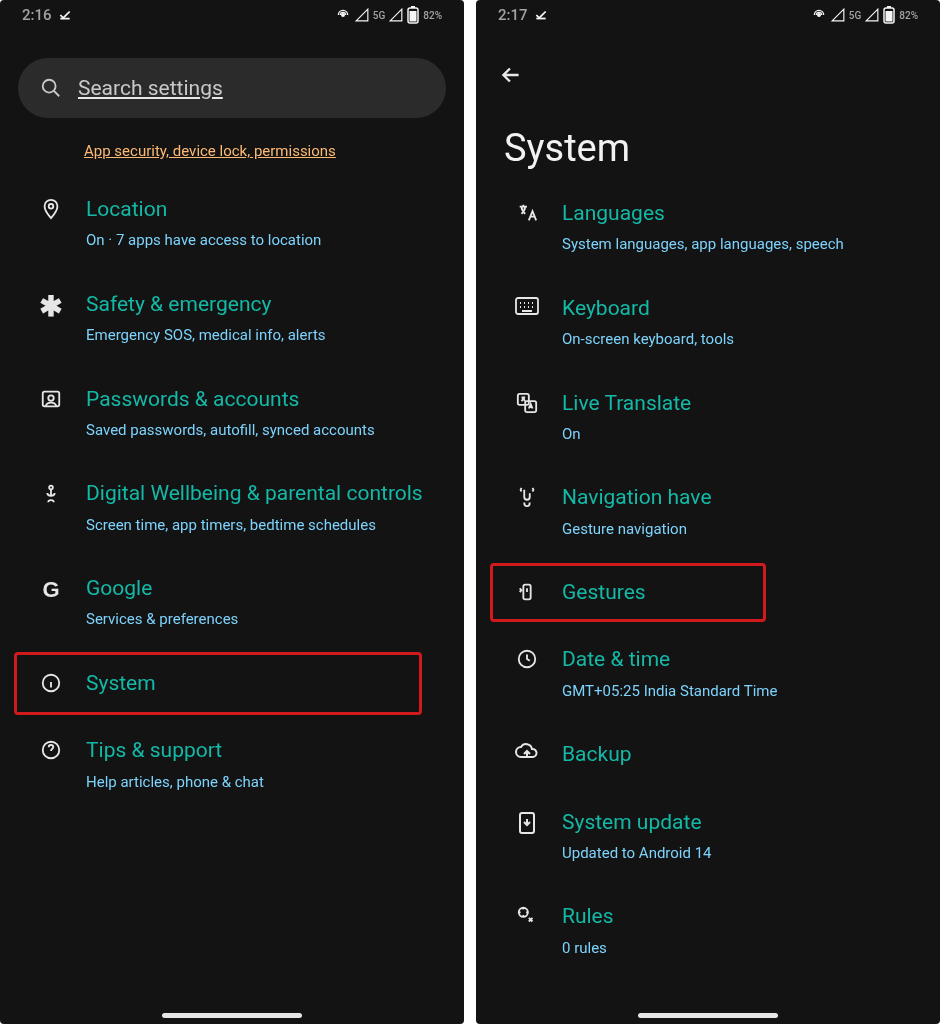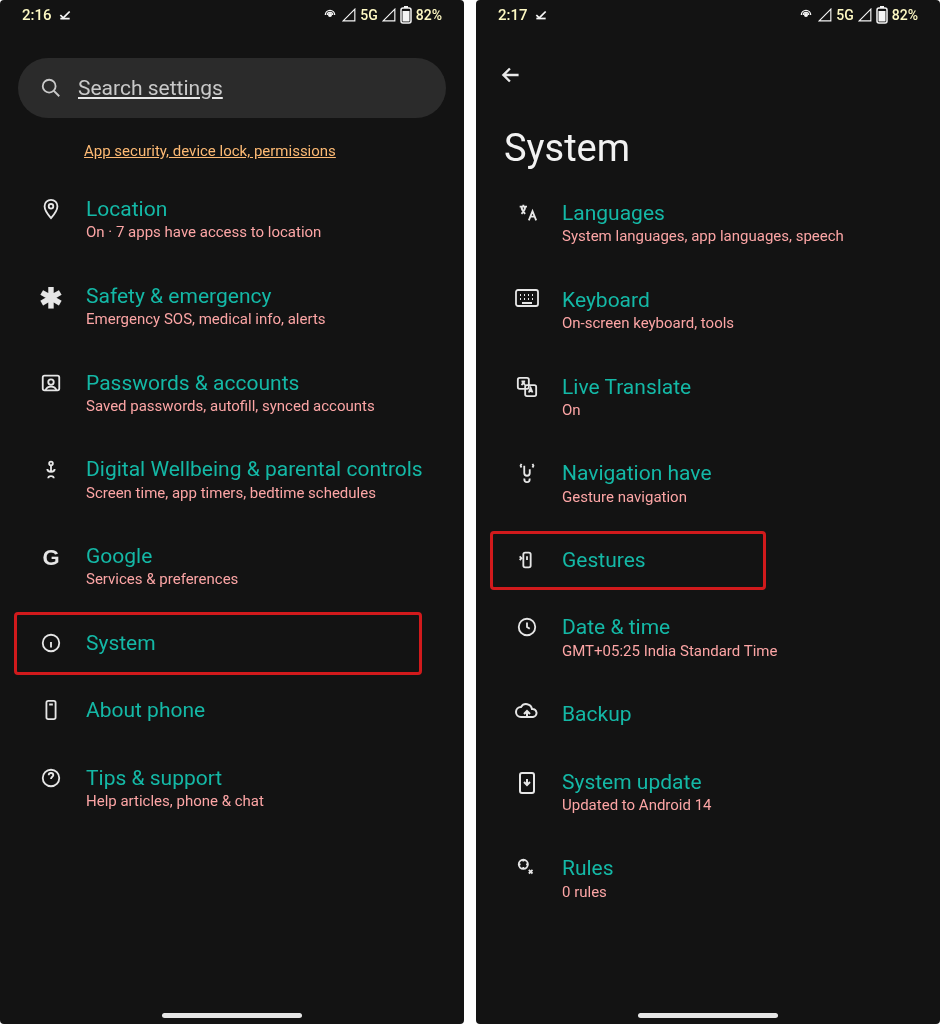--- a/index.html
+++ b/index.html
@@ -21,28 +21,28 @@
     position: relative;
     border-radius: 4px;
   }
   .statusbar {
     display: flex;
     justify-content: space-between;
     align-items: center;
     padding: 6px 22px 4px 22px;
     font-size: 15px;
     font-weight: 500;
-    color: #fef9c3;
+    color: #a3a3a3;
   }
   .statusbar .sb-left, .statusbar .sb-right {
     display: flex;
     align-items: center;
     gap: 6px;
   }
-  .statusbar .sb-right { gap: 4px; font-size: 14px; }
+  .statusbar .sb-right { gap: 4px; font-size: 10px; }
   .sb-icon { display: inline-flex; align-items: center; }
   .searchbar {
     margin: 30px 18px 18px 18px;
     background: #2b2b2b;
     border-radius: 40px;
     height: 60px;
     display: flex;
     align-items: center;
     padding: 0 22px;
     gap: 16px;
@@ -68,22 +68,22 @@
     margin-top: 2px;
     color: #e6e6e6;
   }
   .list-item .text-slot .title {
     font-size: 21px;
     color: #14b8a6;
     line-height: 1.3;
   }
   .list-item .text-slot .subtitle {
     font-size: 15px;
-    color: #fca5a5;
-    margin-top: 0;
+    color: #7dd3fc;
+    margin-top: 8px;
     line-height: 1.3;
   }
   .partial-sub {
     padding: 6px 22px 16px 84px;
     font-size: 15px;
     color: #fdba74;
     text-decoration: underline;
   }
   .page-title {
     font-size: 38px;
@@ -229,31 +229,20 @@
           <circle cx="12" cy="12" r="9"></circle>
           <path d="M12 8h.01M11 12h1v5"></path>
         </svg>
       </span>
     <div class="text-slot">
       <div class="title">System</div>
     </div>
     <div class="highlight" style="left:14px;right:42px;top:2px;bottom:2px"></div>
   </div>
 
-  <div class="list-item">
-    <span class="icon-slot">
-        <svg width="22" height="22" viewBox="0 0 24 24" fill="none" stroke="#e6e6e6" stroke-width="2">
-          <rect x="7" y="2" width="10" height="20" rx="2"></rect>
-          <path d="M10 6h4M12 18h.01"></path>
-        </svg>
-      </span>
-    <div class="text-slot">
-      <div class="title">About phone</div>
-    </div>
-  </div>
 
   <div class="list-item">
     <span class="icon-slot">
         <svg width="22" height="22" viewBox="0 0 24 24" fill="none" stroke="#e6e6e6" stroke-width="2">
           <circle cx="12" cy="12" r="9"></circle>
           <path d="M9.5 9a2.5 2.5 0 115 0c0 1.5-2.5 2-2.5 4M12 17h.01"></path>
         </svg>
       </span>
     <div class="text-slot">
       <div class="title">Tips &amp; support</div>

